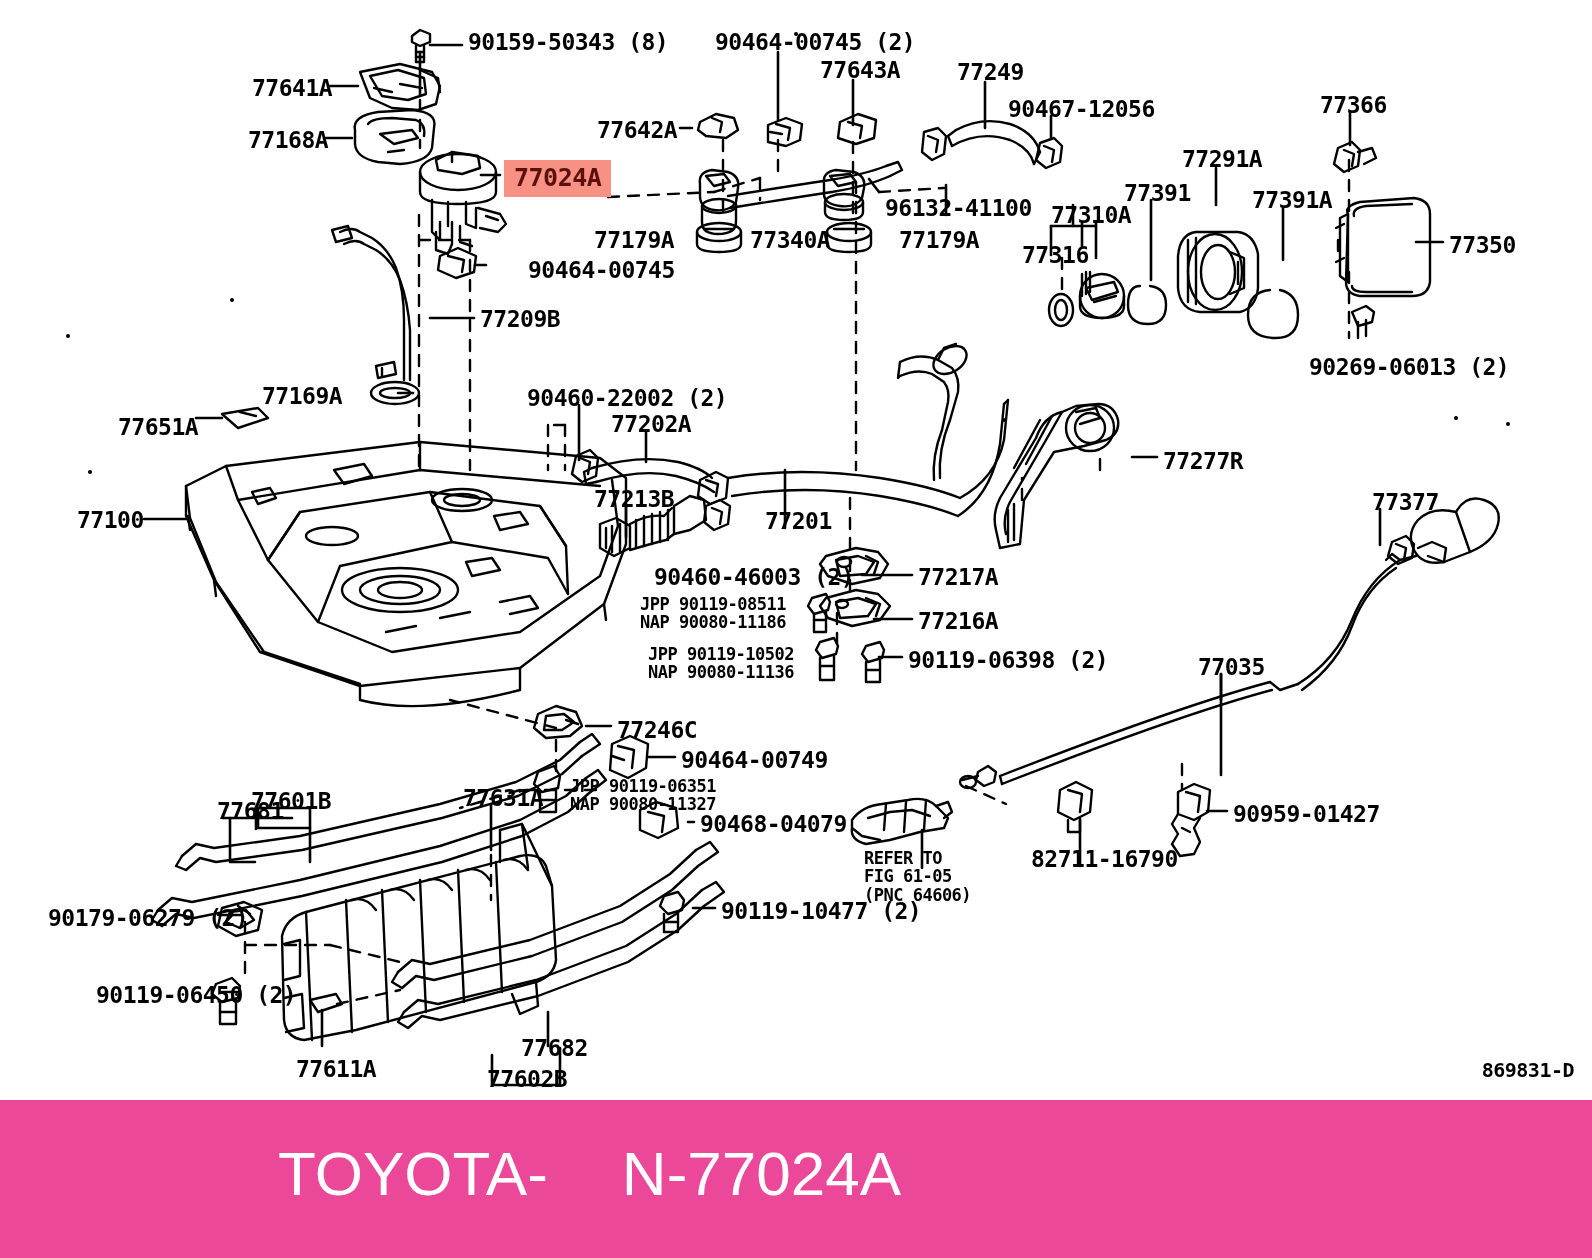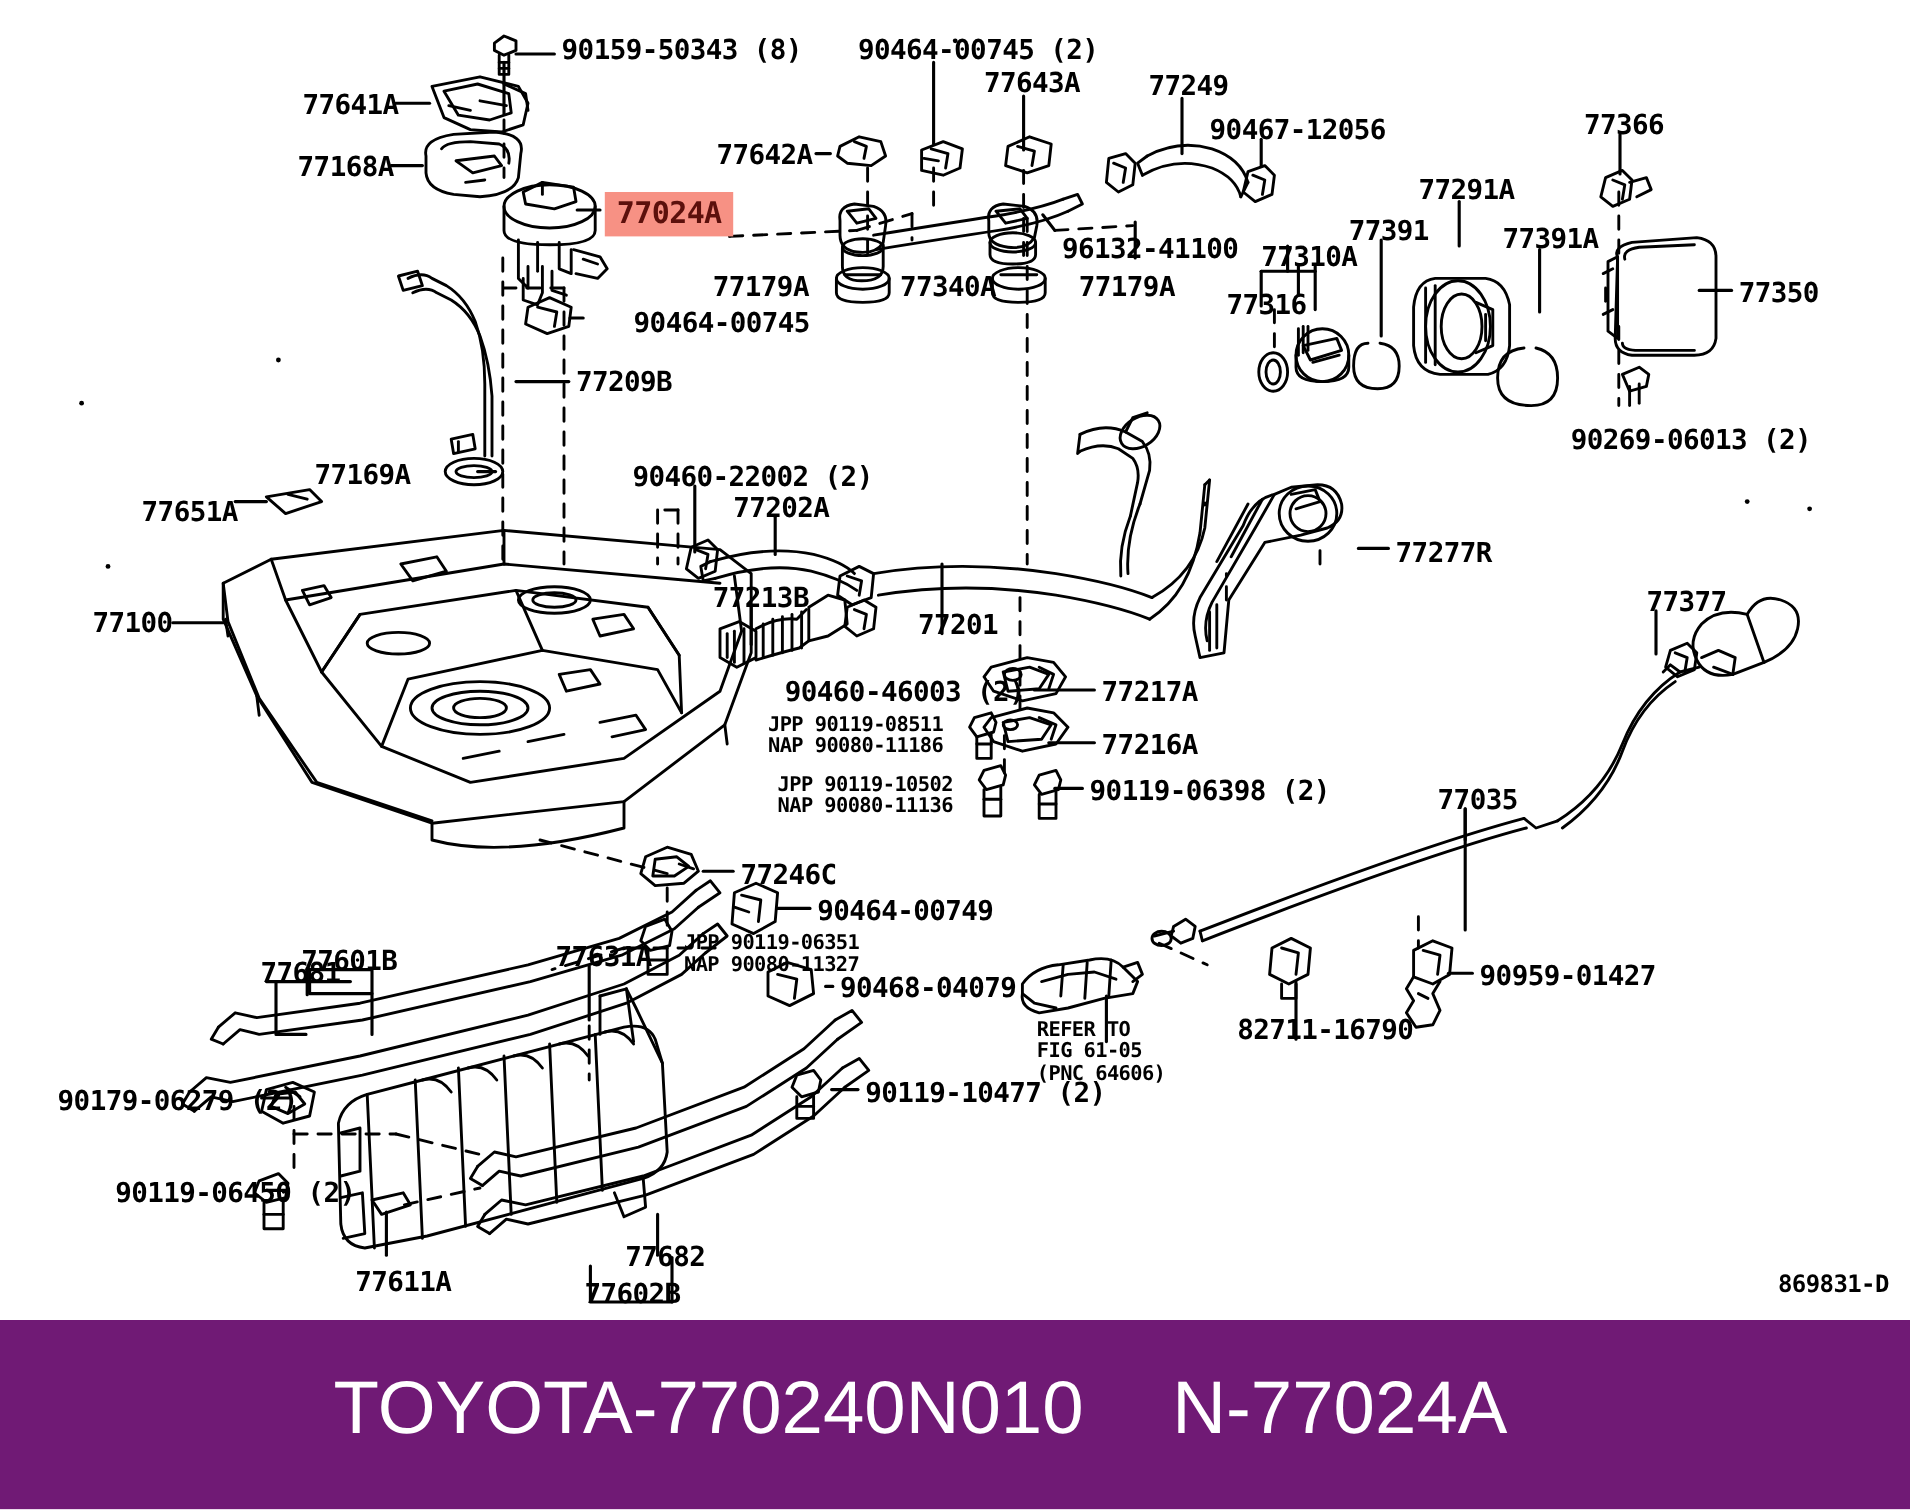--- a/index.html
+++ b/index.html
@@ -629,24 +629,23 @@
       <div class="lbl sm" style="left: 640px; top: 595px;"><div>JPP 90119-08511</div><div>NAP 90080-11186</div></div>
       <div class="lbl sm" style="left: 648px; top: 645px;"><div>JPP 90119-10502</div><div>NAP 90080-11136</div></div>
       <div class="lbl sm" style="left: 570px; top: 777px;"><div>JPP 90119-06351</div><div>NAP 90080-11327</div></div>
       <div class="lbl sm" style="left: 864px; top: 849px;"><div>REFER TO</div><div>FIG 61-05</div><div>(PNC 64606)</div></div>
     </div>
 
   <div class="hl" id="highlight-label" style="left: 504px; top: 160px; background: rgb(247, 145, 132); color: rgb(92, 16, 12);">77024A</div>
 
   <div id="diagcode">869831-D</div>
 
-  <div id="banner" style="background: #701a75;">
+  <div id="banner" style="background: #ec4899;">
     <div id="banner-inner">
       <span class="bn" style="color: rgb(255, 255, 255);">TOYOTA</span>
       <span class="bn" style="color: rgb(255, 255, 255);">-</span>
-      <span class="bn" style="color: rgb(255, 255, 255);">770240N010</span>
       <span id="bn-gap"></span>
       <span class="bn" style="color: rgb(255, 255, 255);">N</span>
       <span class="bn" style="color: rgb(255, 255, 255);">-</span>
       <span class="bn" style="color: rgb(255, 255, 255);">77024A</span>
     </div>
   </div>
 </div>
 
 </body></html>

